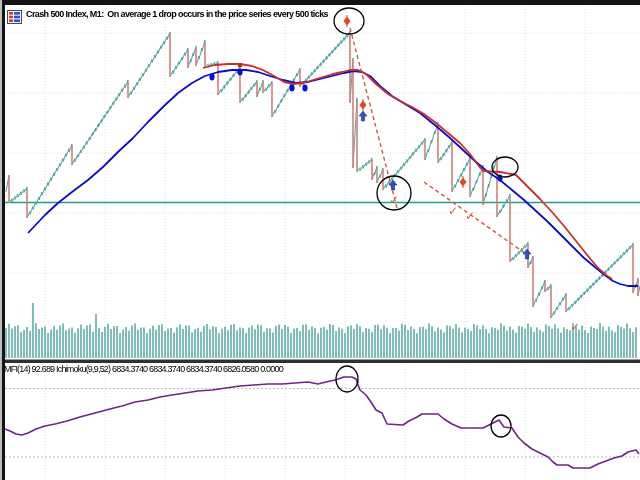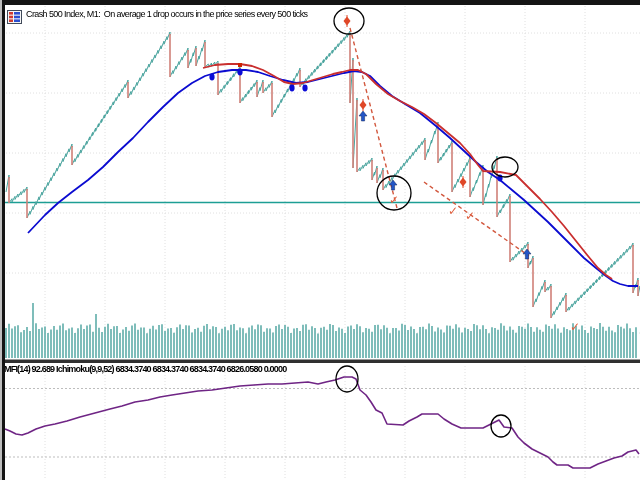--- a/index.html
+++ b/index.html
@@ -3,23 +3,23 @@
 <meta charset="utf-8">
 <style>
   html,body{margin:0;padding:0;background:#ffffff;}
   body{width:640px;height:480px;overflow:hidden;font-family:"Liberation Sans",sans-serif;}
   .screen{position:relative;width:640px;height:480px;background:#fff;}
   #chart-svg{position:absolute;left:0;top:0;z-index:1;}
   .top-border{position:absolute;left:0;top:0;width:640px;height:5px;background:#141414;z-index:4;}
   .left-border-outer{position:absolute;left:0;top:0;width:2px;height:480px;background:#bdbdbd;z-index:4;}
   .left-border{position:absolute;left:2px;top:4px;width:3px;height:476px;background:#141414;z-index:4;}
   .splitter{position:absolute;left:0;top:359px;width:640px;height:4px;background:#303030;border-top:1px solid #9a9a9a;box-sizing:border-box;z-index:3;}
-  .title-row{position:absolute;left:26px;top:9px;z-index:2;color:#000;font-size:9px;letter-spacing:-0.6px;white-space:pre;}
+  .title-row{position:absolute;left:26px;top:9px;z-index:2;color:#000;font-size:9px;letter-spacing:-0.6px;white-space:pre;font-weight:bold;}
   .chart-icon{position:absolute;left:7px;top:10px;width:15px;height:14px;z-index:2;}
-  .sub-label{position:absolute;left:4px;top:364px;z-index:2;color:#000;font-size:9px;letter-spacing:-0.8px;white-space:pre;font-weight:bold;}
+  .sub-label{position:absolute;left:4px;top:364px;z-index:2;color:#000;font-size:9px;letter-spacing:-0.8px;white-space:pre;}
 </style>
 </head>
 <body>
 
 <div class="screen">
 
   <svg id="chart-svg" width="640" height="480">
       <g>
         <line x1="45" y1="6" x2="45" y2="358" stroke="#e0e0e0" stroke-width="1" stroke-dasharray="1 2"></line>
         <line x1="45" y1="366" x2="45" y2="479" stroke="#e0e0e0" stroke-width="1" stroke-dasharray="1 2"></line>

